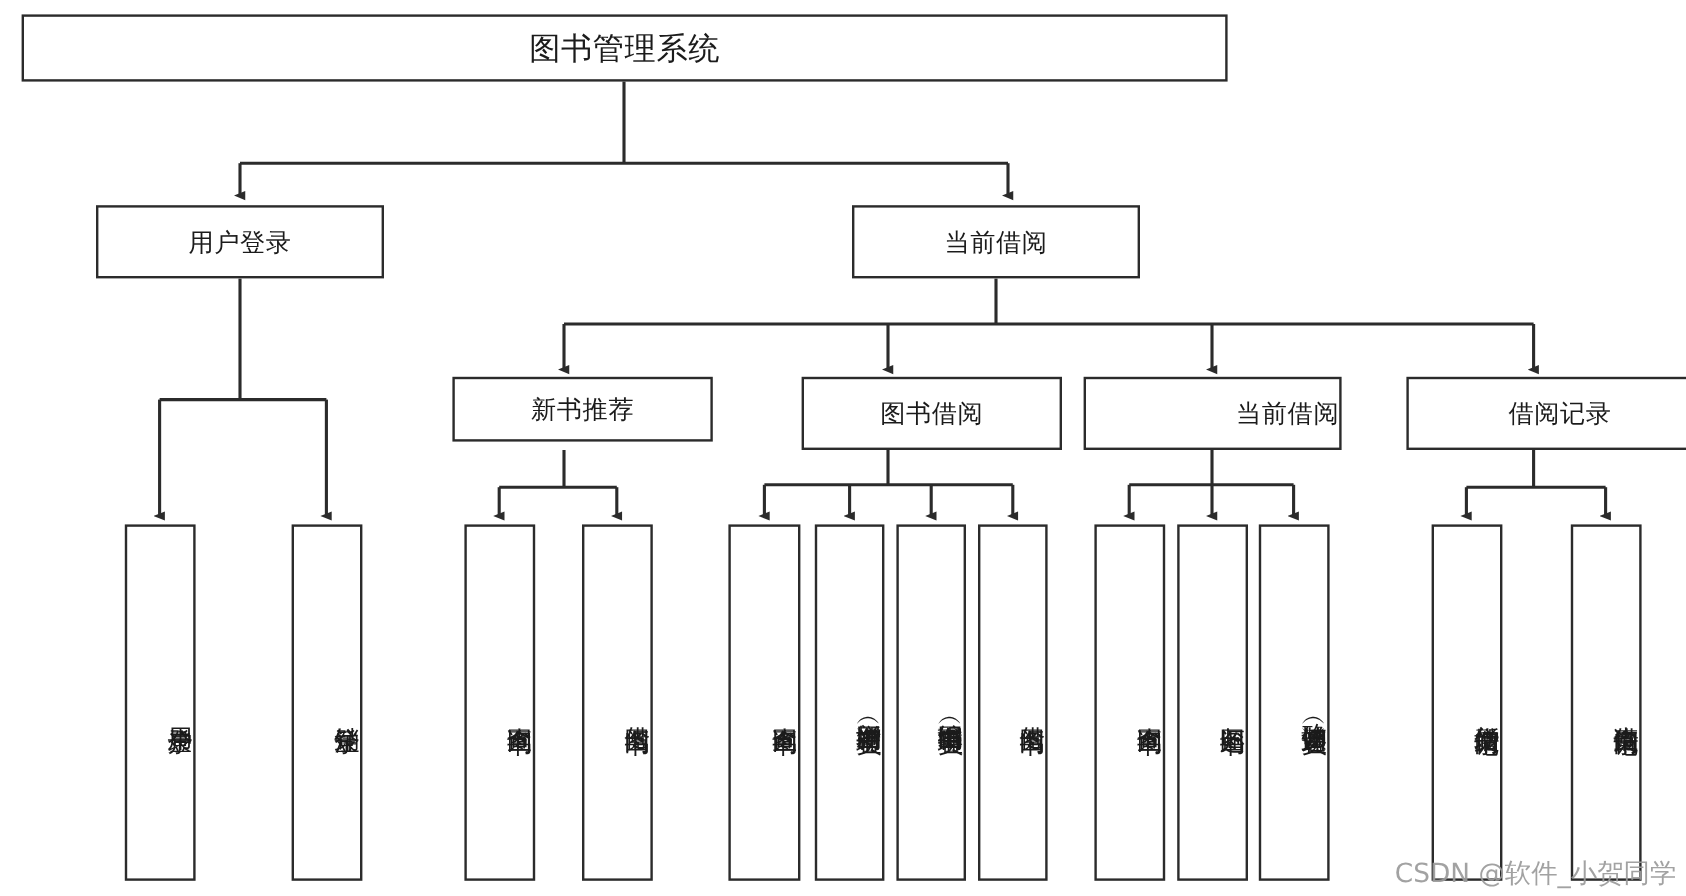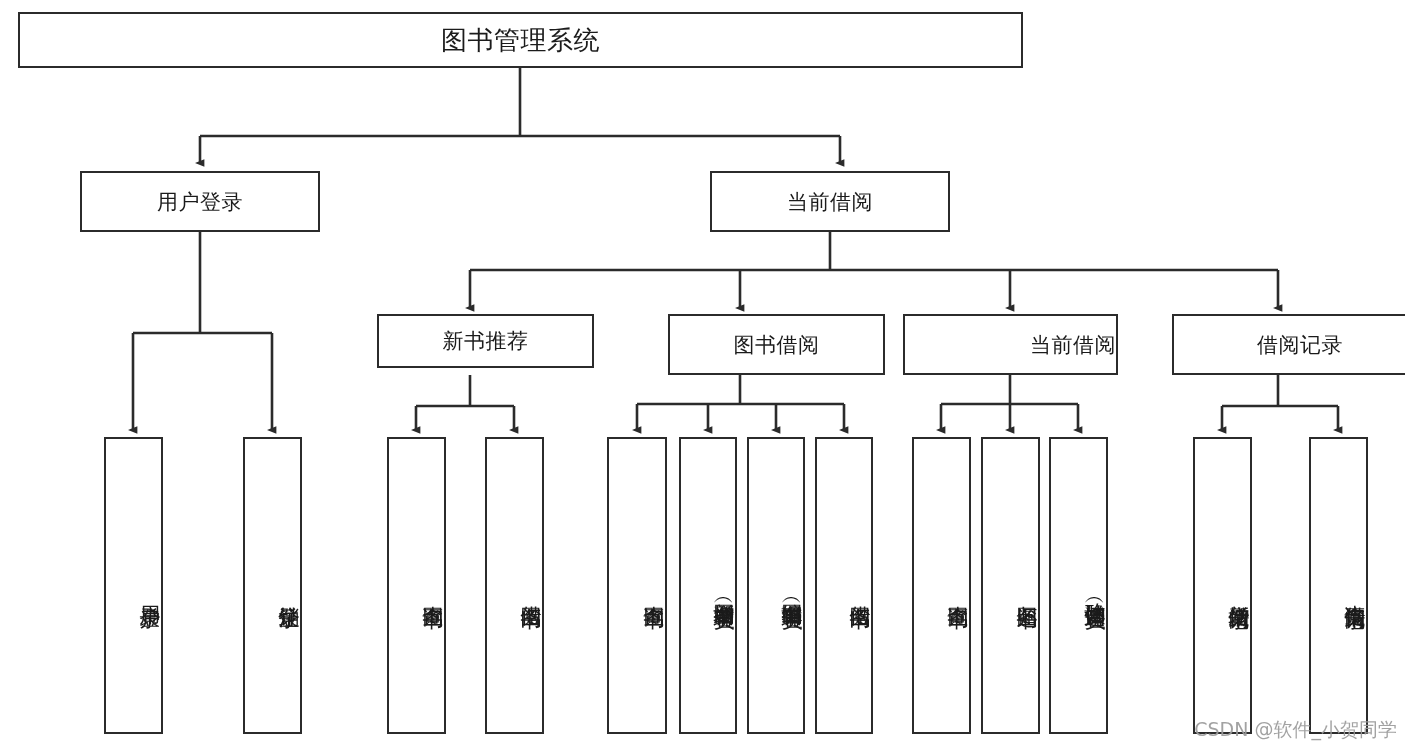--- a/index.html
+++ b/index.html
@@ -53,21 +53,21 @@
     padding-top: 10px;
   }
   .node-v > span {
     writing-mode: vertical-rl;
     text-orientation: upright;
   }
   #watermark {
     position: absolute;
     right: 8px;
     bottom: 4px;
-    font-size: 19px;
+    font-size: 22px;
     color: #9b9b9b;
     white-space: nowrap;
     opacity: 0.92;
   }
 </style>
 </head>
 <body>
 
 <div id="diagram-root">
 

